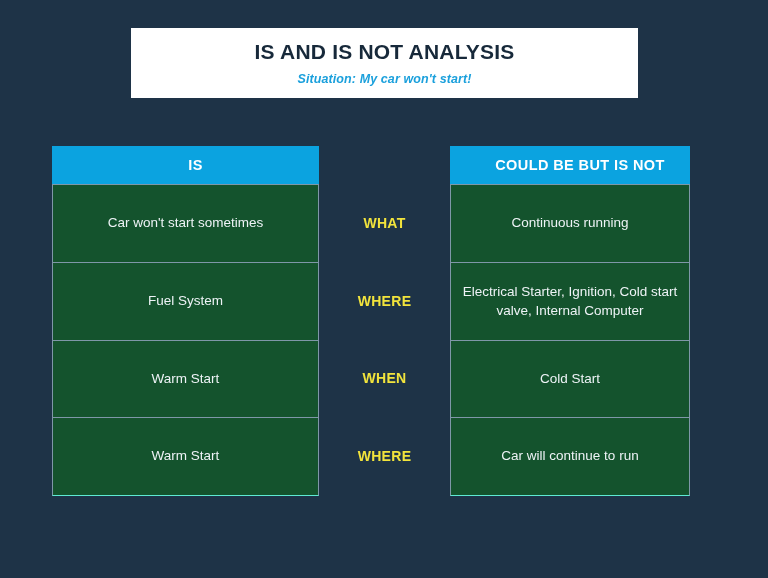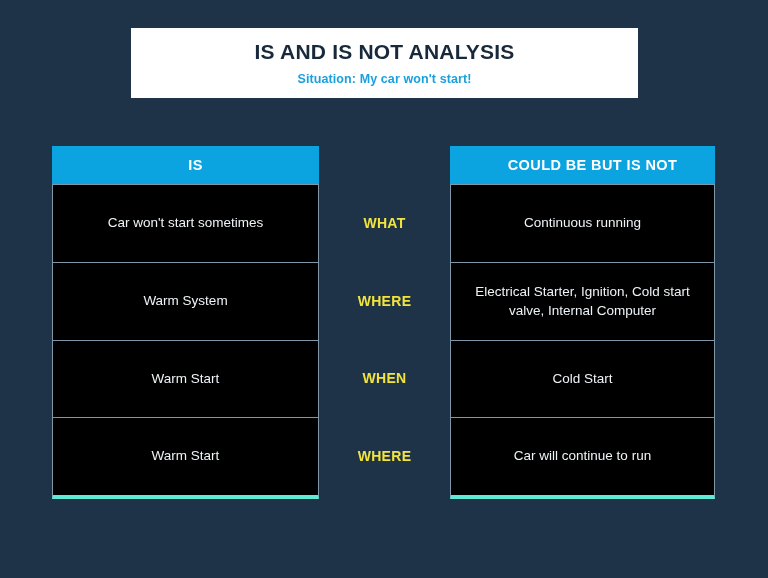--- a/index.html
+++ b/index.html
@@ -45,20 +45,21 @@
     line-height: 1.1;
     margin-bottom: 9px;
     white-space: nowrap;
   }
   .title-sub {
     font-size: 12.5px;
     font-weight: bold;
     color: #1ba0dc;
     letter-spacing: 0.1px;
     white-space: nowrap;
+    font-style: italic;
   }
 
   
   .grid {
     position: absolute;
     left: 52px;
     top: 146px;
     width: 663px;
     height: 355px;
   }
@@ -72,21 +73,21 @@
   .col-mid {
     position: absolute;
     left: 267px;
     top: 0px;
     width: 131px;
   }
   .col-right {
     position: absolute;
     left: 398px;
     top: 0px;
-    width: 265px;
+    width: 240px;
   }
 
   
   .hdr {
     height: 38px;
     background: #0ba3e0;
     display: flex;
     align-items: center;
     justify-content: center;
     box-sizing: border-box;
@@ -101,23 +102,23 @@
   }
   .hdr-spacer {
     height: 38px;
     background: transparent;
   }
 
   
   .cellcol {
     border-left: 1px solid #7f97a8;
     border-right: 1px solid #7f97a8;
-    border-bottom: 4px solid #5eead4;
-    box-sizing: border-box;
-    background: #000000;
+    border-bottom: 1px solid #5eead4;
+    box-sizing: border-box;
+    background: #14532d;
   }
   .cellcol.mid {
     border-left: none;
     border-right: none;
     background: transparent;
     border-bottom: none;
   }
 
   .cell {
     border-top: 1px solid #7f97a8;
@@ -164,21 +165,21 @@
 
     <div class="col-left">
       <div class="hdr">
         <span class="hdr-label">IS</span>
       </div>
       <div class="cellcol">
         <div class="cell r0">
           <span class="cell-text">Car won't start sometimes</span>
         </div>
         <div class="cell r1">
-          <span class="cell-text">Warm System</span>
+          <span class="cell-text">Fuel System</span>
         </div>
         <div class="cell r2">
           <span class="cell-text">Warm Start</span>
         </div>
         <div class="cell r3">
           <span class="cell-text">Warm Start</span>
         </div>
       </div>
     </div>
 

